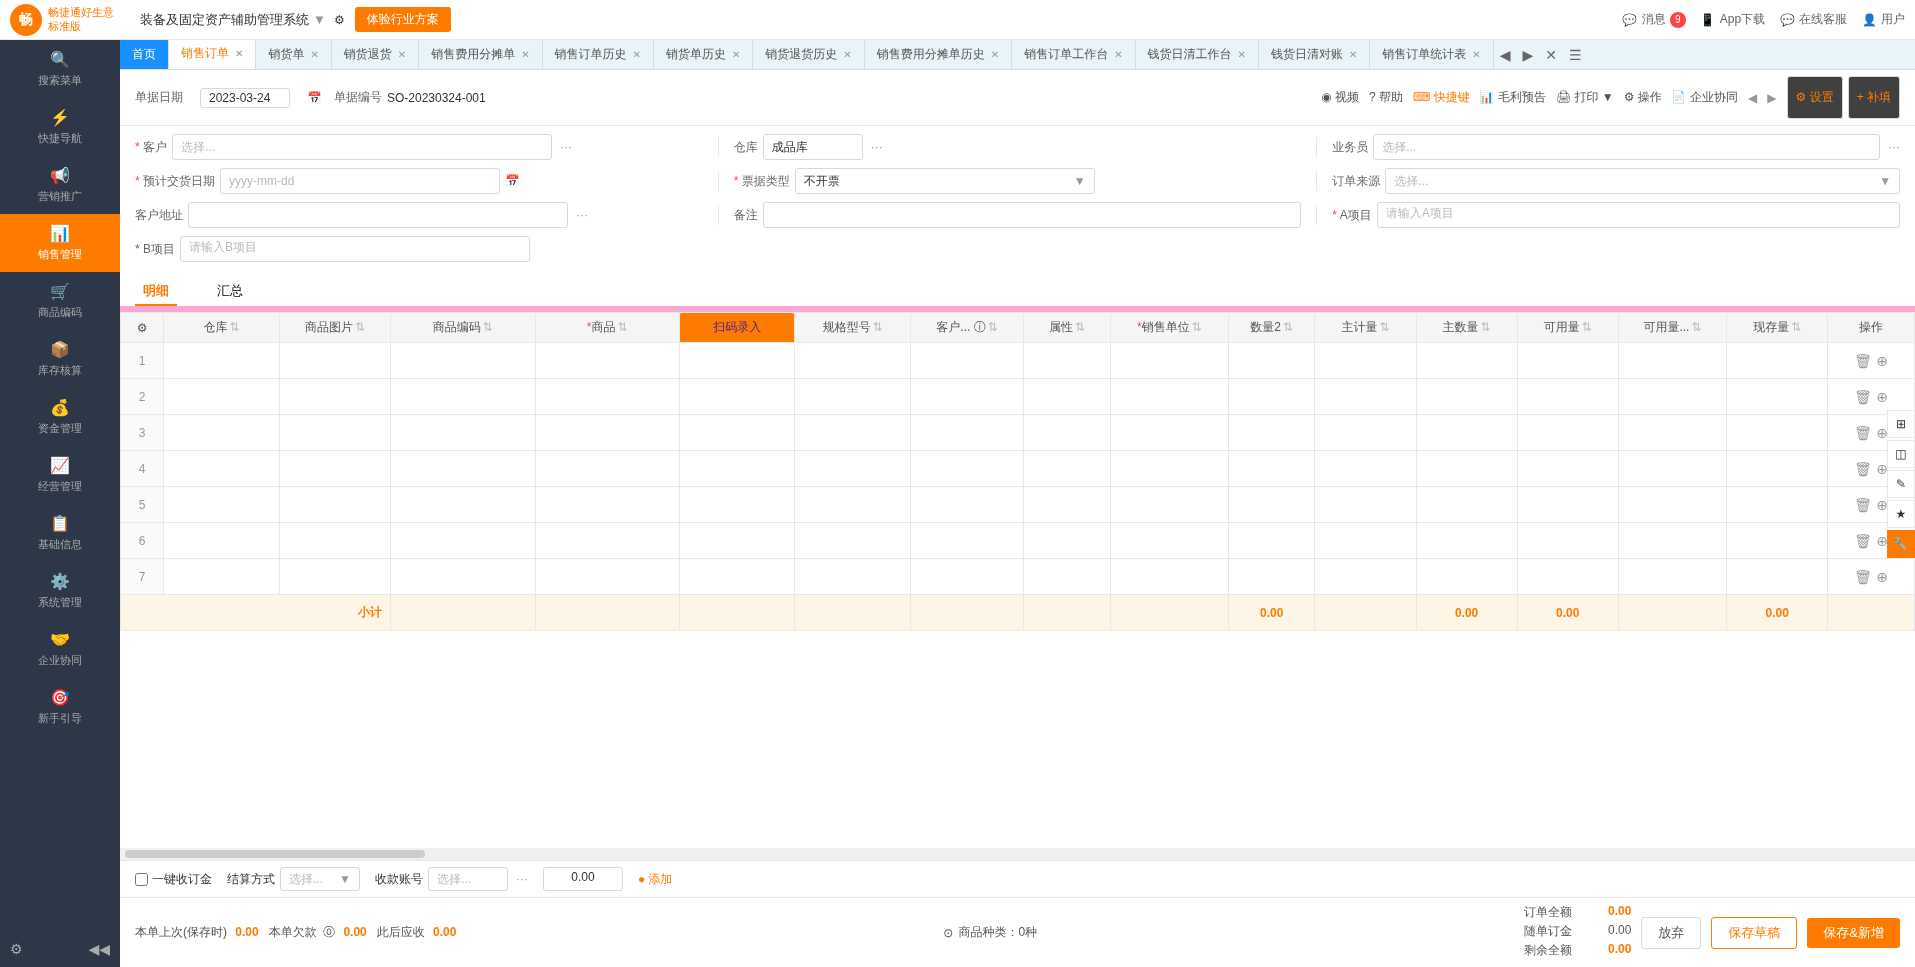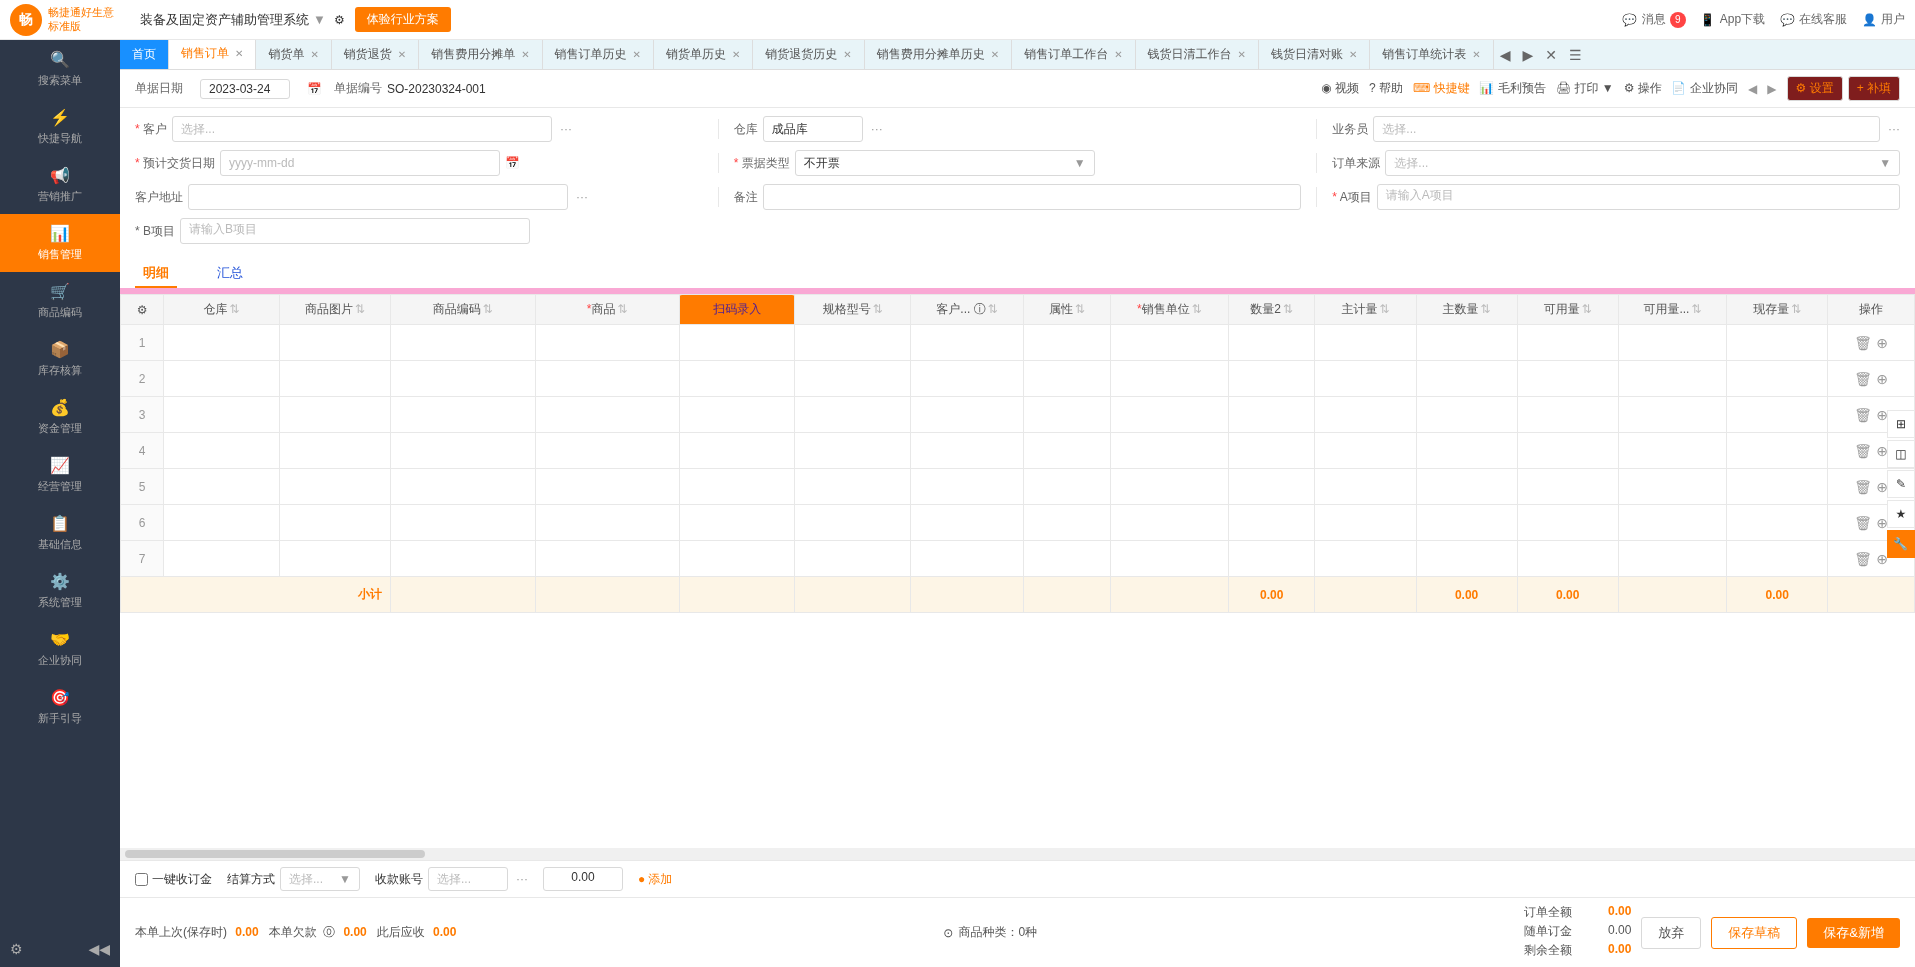--- a/index.html
+++ b/index.html
@@ -41,21 +41,21 @@
     .tab-scroll-btn { padding: 0 6px; cursor: pointer; color: #666; font-size: 14px; }
     
     .form-row { display: flex; align-items: center; margin-bottom: 8px; gap: 10px; flex-wrap: nowrap; }
     .form-field { display: flex; align-items: center; gap: 5px; min-width: 200px; }
     .form-field label { color: #666; white-space: nowrap; font-size: 12px; }
     .form-field label.required::before { content: '* '; color: #ff4444; }
     .form-dots { color: #999; cursor: pointer; margin-left: 3px; }
 
     
     .inner-tabs { display: flex; gap: 32px; padding: 8px 0 0 0; border-bottom: 6px solid #f9a8d4; margin-bottom: 0; }
-    .inner-tab { padding: 4px 8px; cursor: pointer; font-size: 13px; color: #1d4ed8; border-bottom: 2px solid transparent; }
+    .inner-tab { padding: 4px 8px; cursor: pointer; font-size: 13px; color: #000000; border-bottom: 2px solid transparent; }
     .inner-tab.active { color: #ff7b00; border-bottom: 2px solid #ff7b00; font-weight: bold; }
 
     
     .table-container { flex: 1; overflow: auto; background: #fff; }
     .data-table { width: 100%; border-collapse: collapse; font-size: 12px; }
     .data-table thead th { background: #f5f5f5; border: 1px solid #e8e8e8; padding: 6px 8px; text-align: center; white-space: nowrap; color: #555; font-weight: normal; position: sticky; top: 0; z-index: 1; }
     .data-table tbody td { border: 1px solid #e8e8e8; padding: 4px 8px; height: 36px; text-align: center; }
     .data-table tbody td.row-num { color: #999; background: #fafafa; width: 30px; }
     .subtotal-row td { background: #fdf5e6; font-weight: bold; }
     .subtotal-row td.orange { color: #ff7b00; }
@@ -75,21 +75,21 @@
     .btn-discard { border: 1px solid #d9d9d9; background: white; padding: 6px 16px; border-radius: 3px; cursor: pointer; font-size: 13px; color: #555; }
     .btn-save-draft { border: 1px solid #ff7b00; background: white; color: #ff7b00; padding: 6px 16px; border-radius: 3px; cursor: pointer; font-size: 13px; }
     .btn-save-new { background: #ff7b00; color: white; padding: 6px 16px; border-radius: 3px; border: none; cursor: pointer; font-size: 13px; }
     
     
     .scroll-bar-area { height: 12px; background: #f0f0f0; display: flex; align-items: center; padding: 0 5px; }
     .scroll-thumb { width: 300px; height: 8px; background: #ccc; border-radius: 4px; }
 
     
     .form-settings-btns { display: flex; gap: 5px; }
-    .settings-btn { border: 1px solid #d9d9d9; background: #7f1d1d; padding: 3px 8px; border-radius: 3px; cursor: pointer; font-size: 12px; color: #ff7b00; display: flex; align-items: center; gap: 3px; }
+    .settings-btn { border: 1px solid #d9d9d9; background: #404040; padding: 12px 8px; border-radius: 3px; cursor: pointer; font-size: 12px; color: #ff7b00; display: flex; align-items: center; gap: 3px; }
 
     .checkbox-label { display: flex; align-items: center; gap: 4px; cursor: pointer; }
     .add-btn { color: #ff7b00; cursor: pointer; display: flex; align-items: center; gap: 3px; }
 
     
     ::-webkit-scrollbar { width: 6px; height: 6px; }
     ::-webkit-scrollbar-track { background: #f1f1f1; }
     ::-webkit-scrollbar-thumb { background: #ccc; border-radius: 3px; }
 
     .col-gear { width: 30px; }

